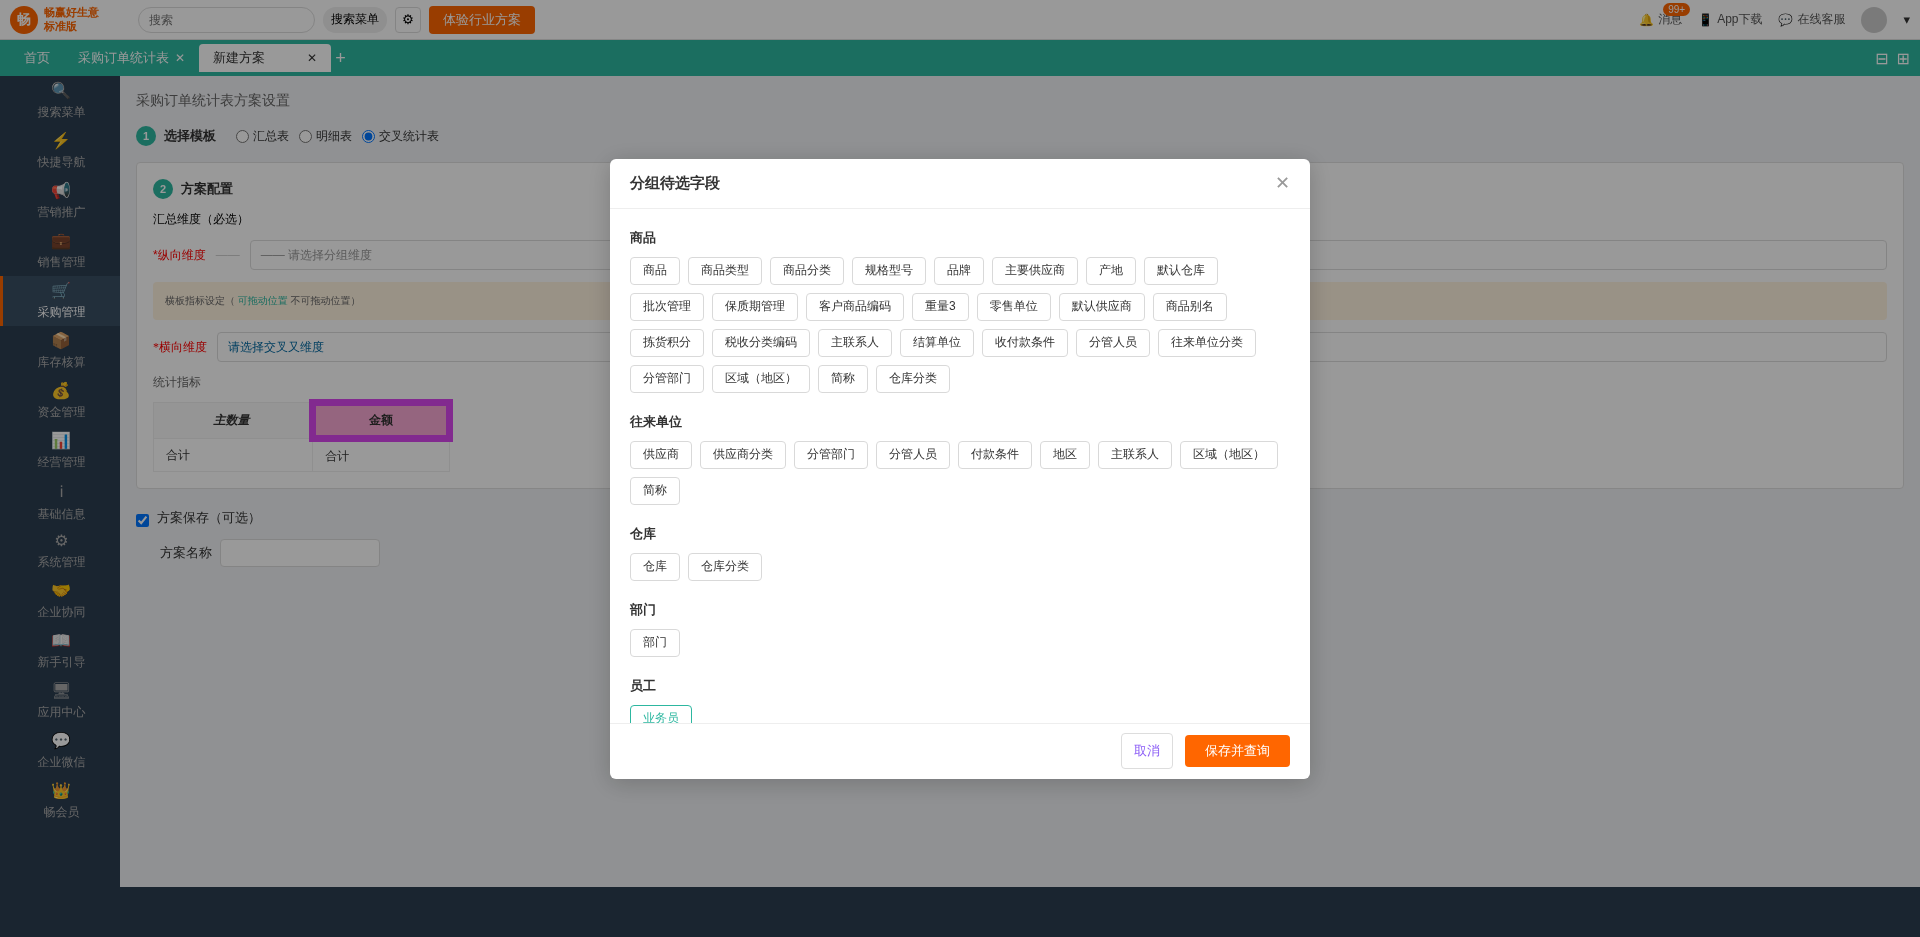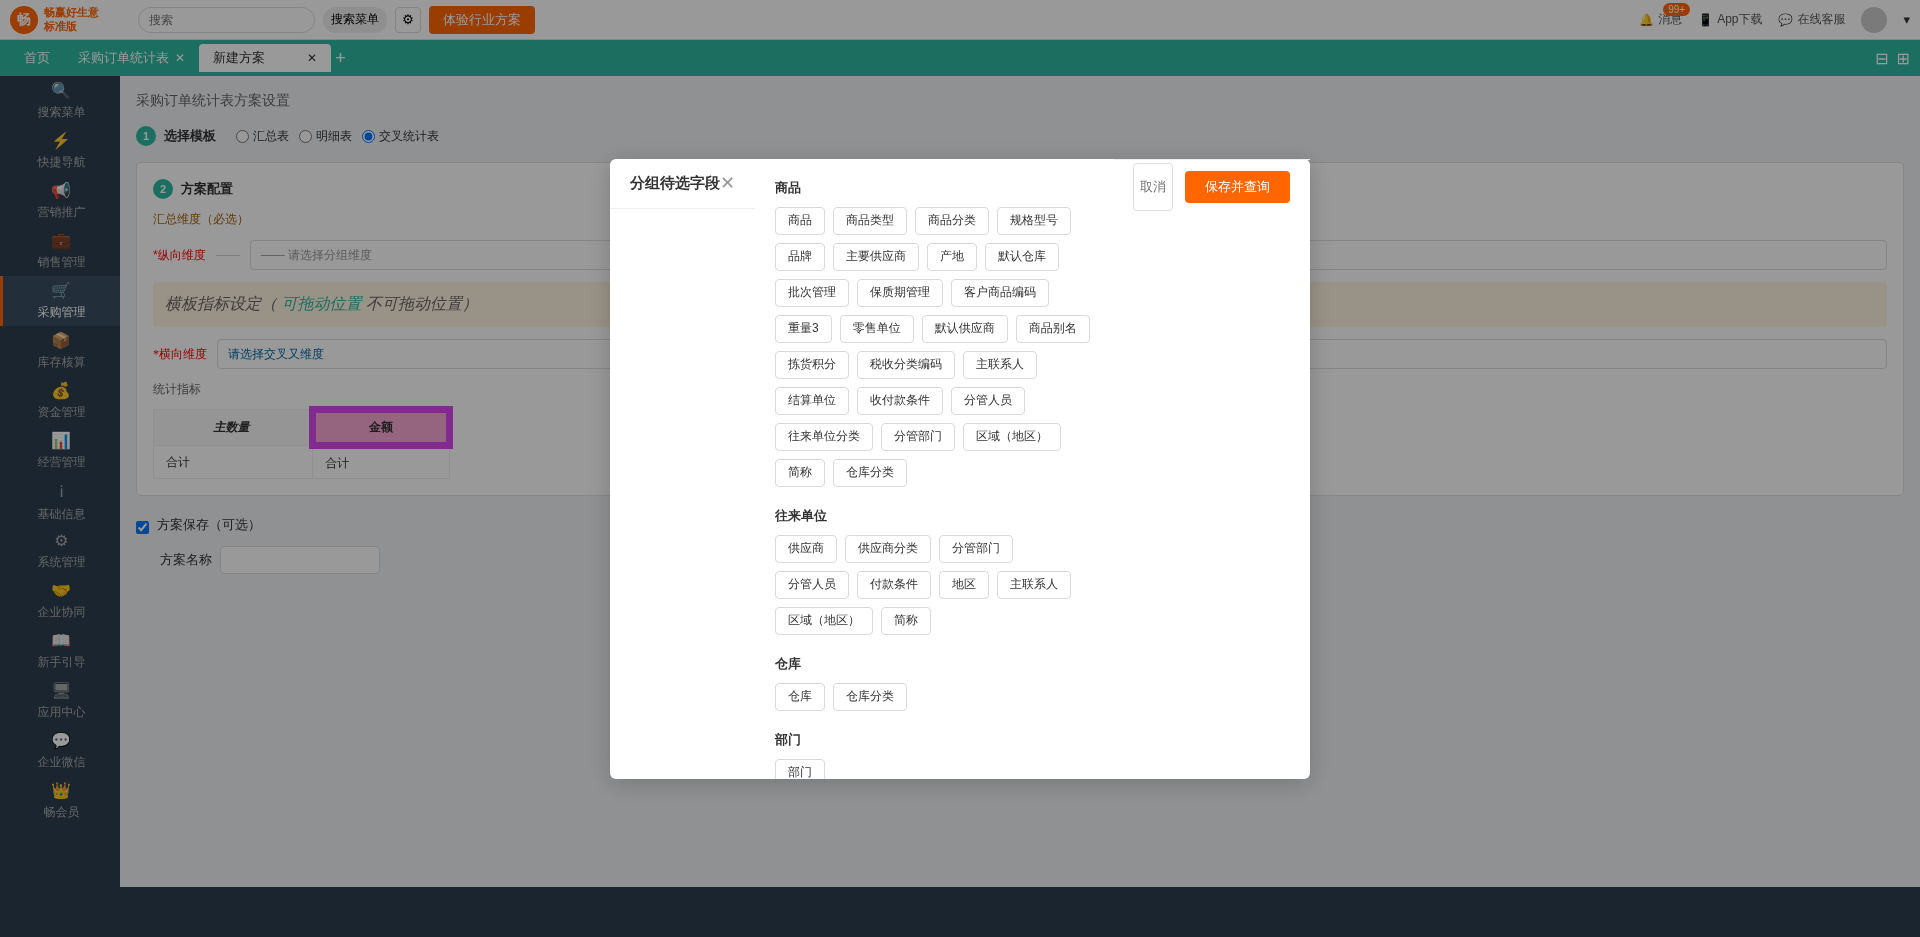--- a/index.html
+++ b/index.html
@@ -150,21 +150,21 @@
       position: fixed; inset: 0;
       background: rgba(0,0,0,0.4);
       z-index: 200;
       display: flex; align-items: center; justify-content: center;
     }
     .dialog {
       background: #fff;
       border-radius: 6px;
       width: 700px;
       max-height: 620px;
-      display: flex; 
+      display: flex; flex-direction: column;
       box-shadow: 0 4px 24px rgba(0,0,0,0.2);
     }
     .dialog-header {
       height: 50px;
       border-bottom: 1px solid #eee;
       display: flex; align-items: center; justify-content: space-between;
       padding: 0 20px;
       flex-shrink: 0;
     }
     .dialog-title { font-size: 15px; font-weight: bold; color: #333; }
@@ -175,23 +175,23 @@
       padding: 20px;
     }
     .dialog-footer {
       height: 56px;
       border-top: 1px solid #eee;
       display: flex; align-items: center; justify-content: flex-end;
       padding: 0 20px; gap: 12px;
       flex-shrink: 0;
     }
     .btn-cancel {
-      height: 48px; padding: 0 6px;
+      height: 36px; padding: 0 12px;
       border: 1px solid #ddd; border-radius: 4px;
-      background: #fff; cursor: pointer; font-size: 13px; color: #737373;
+      background: #fff; cursor: pointer; font-size: 13px; color: #8b5cf6;
     }
     .btn-save {
       height: 32px; padding: 0 20px;
       border: none; border-radius: 4px;
       background: #f60; color: #fff; cursor: pointer; font-size: 13px;
     }
 
     
     .field-group { margin-bottom: 20px; }
     .field-group-title { font-size: 13px; font-weight: bold; color: #333; margin-bottom: 10px; }
@@ -348,27 +348,27 @@
           <span>交叉统计表</span>
       </label>
     </div>
   </div>
 
   <div class="config-section">
     <div class="step" style="margin-bottom:12px;">
       <div class="step-num">2</div>
       <div class="step-label">方案配置</div>
     </div>
-    <div style="color:#a16207;font-size:12px;margin-bottom:12px;">汇总维度（必选）</div>
+    <div style="color:#000000;font-size:12px;margin-bottom:12px;">汇总维度（必选）</div>
     <div style="display:flex;align-items:center;gap:10px;margin-bottom:12px;">
       <span style="color:#f00;font-size:12px;">*纵向维度</span>
       <span style="color:#ccc;font-size:12px;">——</span>
       <div style="flex:1;min-width:200px;height:30px;border:1px solid #ddd;border-radius:4px;padding:0 10px;display:flex;align-items:center;color:#999;font-size:12px;cursor:pointer;background:#fff;">——  请选择分组维度</div>
     </div>
-    <div style="background:#fff3e0;padding:12px;border-radius:4px;margin-bottom:12px;font-size:16px;color:#666;font-style:italic;">
+    <div style="background:#fff3e0;padding:12px;border-radius:4px;margin-bottom:12px;font-size:10px;color:#666;">
       <span>横板指标设定（</span>
       <span style="color:#2db7a0;">可拖动位置</span>
       <span>不可拖动位置）</span>
     </div>
     <div style="display:flex;align-items:center;gap:10px;margin-bottom:12px;font-family:Liberation Serif, serif;">
       <span style="color:#f00;font-size:12px;">*横向维度</span>
       <div style="flex:1;min-width:200px;height:30px;border:1px solid #ddd;border-radius:4px;padding:0 10px;display:flex;align-items:center;color:#0369a1;font-size:12px;cursor:pointer;background:#fff;">请选择交叉又维度</div>
     </div>
     <div style="font-size:12px;color:#666;margin-bottom:8px;">统计指标</div>
     <table style="width:300px;border-collapse:collapse;font-size:12px;">

